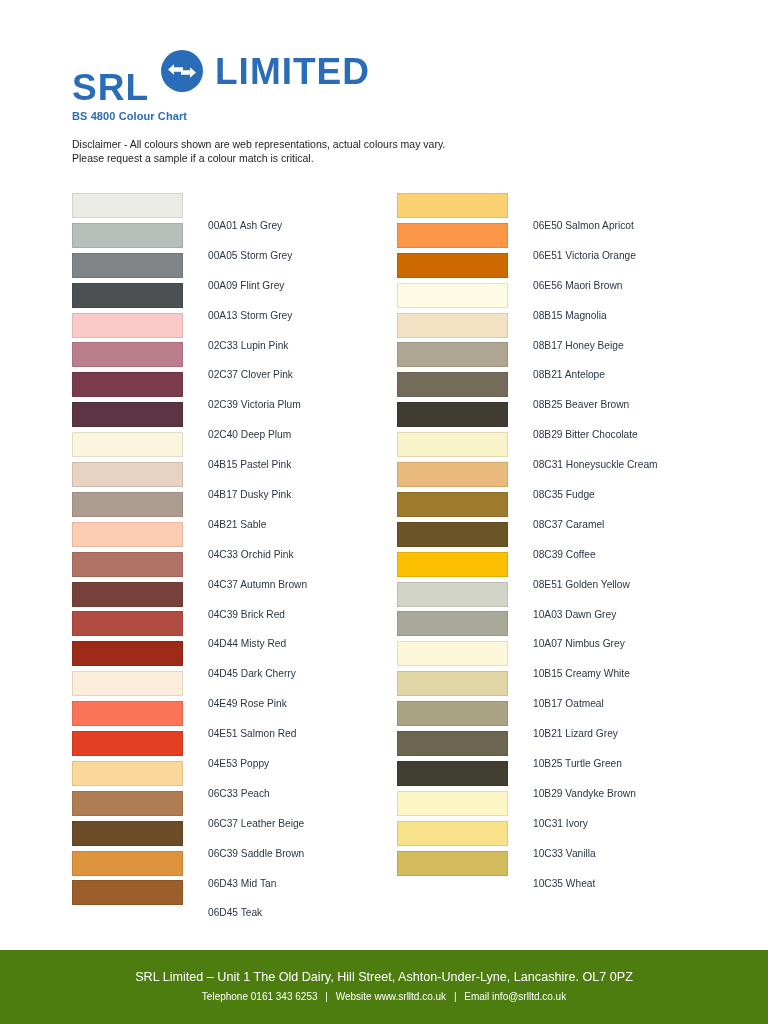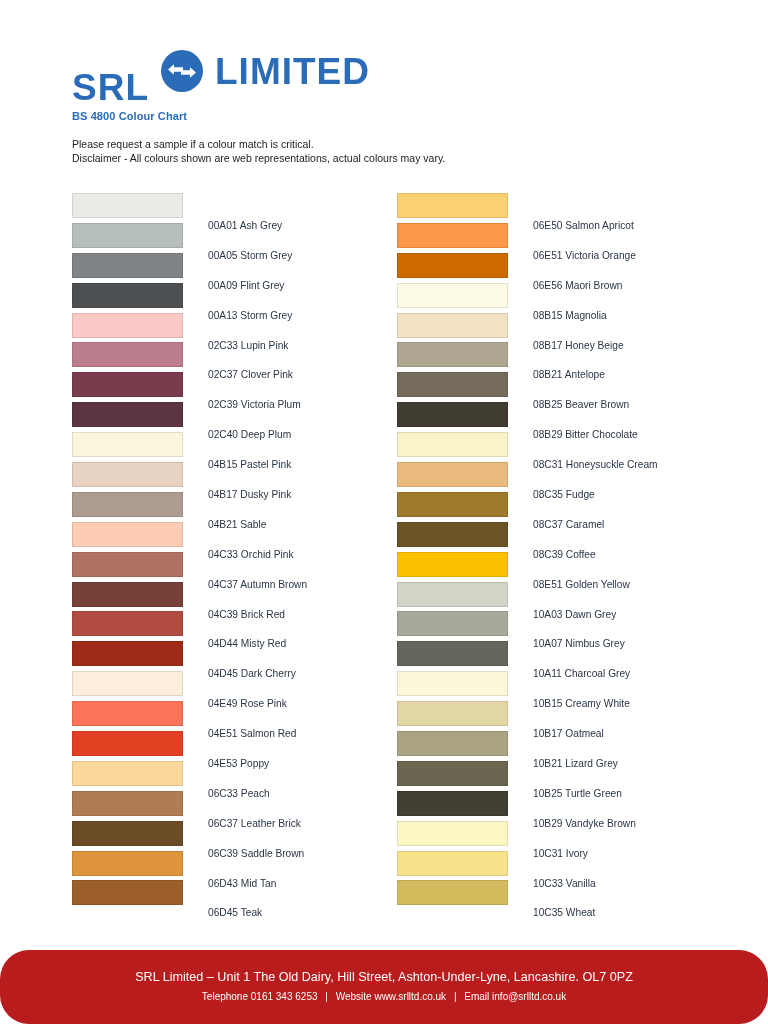--- a/index.html
+++ b/index.html
@@ -108,28 +108,27 @@
     margin-top: 20px;
   }
 
   
   #footer {
     position: absolute;
     left: 0;
     bottom: 0;
     width: 768px;
     height: 74px;
-    background: #b91c1c;
+    background: #4d7c0f;
     color: #ffffff;
     display: flex;
     flex-direction: column;
     align-items: center;
     justify-content: center;
     text-align: center;
-    border-radius: 29px;
   }
   #footer-address {
     font-size: 12.6px;
     line-height: 19px;
     white-space: nowrap;
   }
   #footer-contact {
     font-size: 10px;
     line-height: 19px;
     white-space: nowrap;
@@ -149,22 +148,22 @@
         <path d="M35 22.5 L29 27.8 L29 24.8 L20 24.8 L20 20.2 L29 20.2 L29 17.2 Z" fill="#ffffff"></path>
       </svg>
     </span>
     <span id="logo-limited">LIMITED</span>
   </div>
 </div>
 
 <div id="page-title">BS 4800 Colour Chart</div>
 
 <div id="disclaimer">
+  <div>Disclaimer - All colours shown are web representations, actual colours may vary.</div>
   <div>Please request a sample if a colour match is critical.</div>
-  <div>Disclaimer - All colours shown are web representations, actual colours may vary.</div>
 </div>
 
 <div id="chart">
   <div class="column" id="column-1">
       <div class="swatch-row">
         <div class="swatch-chip" style="background: rgb(233, 235, 228);"></div>
         <div class="swatch-label">00A01 Ash Grey</div>
       </div>
       <div class="swatch-row">
         <div class="swatch-chip" style="background: rgb(183, 191, 187);"></div>
@@ -237,21 +236,21 @@
       <div class="swatch-row">
         <div class="swatch-chip" style="background: rgb(227, 63, 35);"></div>
         <div class="swatch-label">04E53 Poppy</div>
       </div>
       <div class="swatch-row">
         <div class="swatch-chip" style="background: rgb(251, 215, 156);"></div>
         <div class="swatch-label">06C33 Peach</div>
       </div>
       <div class="swatch-row">
         <div class="swatch-chip" style="background: rgb(176, 124, 84);"></div>
-        <div class="swatch-label">06C37 Leather Brick</div>
+        <div class="swatch-label">06C37 Leather Beige</div>
       </div>
       <div class="swatch-row">
         <div class="swatch-chip" style="background: rgb(107, 76, 38);"></div>
         <div class="swatch-label">06C39 Saddle Brown</div>
       </div>
       <div class="swatch-row">
         <div class="swatch-chip" style="background: rgb(222, 148, 60);"></div>
         <div class="swatch-label">06D43 Mid Tan</div>
       </div>
       <div class="swatch-row">
@@ -312,24 +311,20 @@
         <div class="swatch-chip" style="background: rgb(252, 192, 0);"></div>
         <div class="swatch-label">08E51 Golden Yellow</div>
       </div>
       <div class="swatch-row">
         <div class="swatch-chip" style="background: rgb(210, 212, 200);"></div>
         <div class="swatch-label">10A03 Dawn Grey</div>
       </div>
       <div class="swatch-row">
         <div class="swatch-chip" style="background: rgb(168, 168, 155);"></div>
         <div class="swatch-label">10A07 Nimbus Grey</div>
-      </div>
-      <div class="swatch-row">
-        <div class="swatch-chip" style="background: rgb(102, 102, 94);"></div>
-        <div class="swatch-label">10A11 Charcoal Grey</div>
       </div>
       <div class="swatch-row">
         <div class="swatch-chip" style="background: rgb(252, 247, 217);"></div>
         <div class="swatch-label">10B15 Creamy White</div>
       </div>
       <div class="swatch-row">
         <div class="swatch-chip" style="background: rgb(226, 214, 166);"></div>
         <div class="swatch-label">10B17 Oatmeal</div>
       </div>
       <div class="swatch-row">

